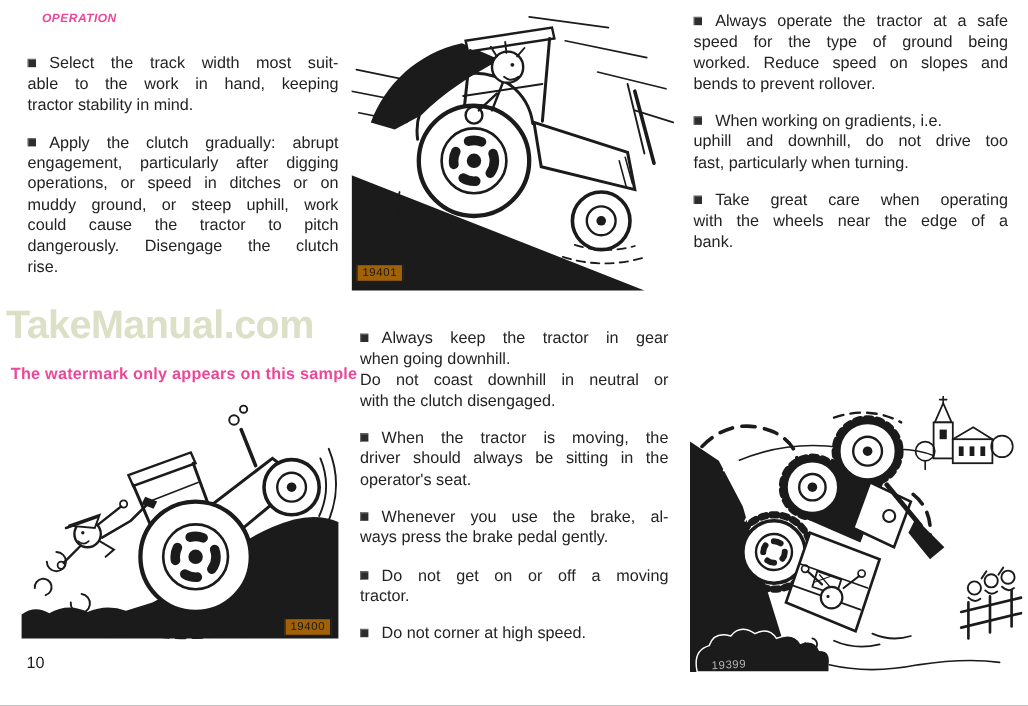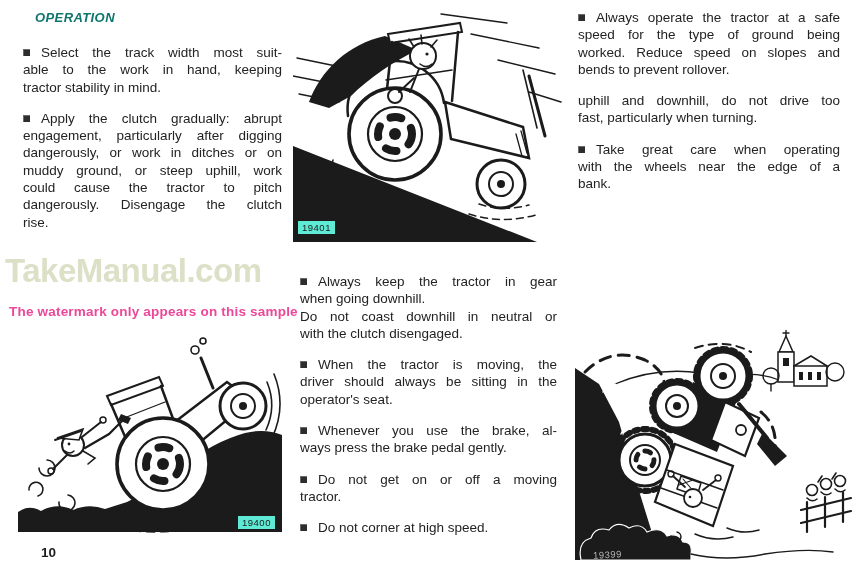--- a/index.html
+++ b/index.html
@@ -1,64 +1,64 @@
 <!DOCTYPE html>
 <html><head>
 <meta charset="utf-8">
 <style>
   html,body{margin:0;padding:0;background:#9a9a9a;}
   .page{
     position:relative;width:857px;height:588px;background:#ffffff;
     font-family:"Liberation Sans",sans-serif;color:#232323;overflow:hidden;margin:0 auto;
   }
-  .heading{position:absolute;left:35px;top:10px;margin:0;font-size:13px;
-    font-weight:bold;font-style:italic;letter-spacing:.4px;color:#0f766e;}
+  .heading{position:absolute;left:35px;top:10px;margin:0;font-size:10px;
+    font-weight:bold;font-style:italic;letter-spacing:.4px;color:#ec4899;}
   .col{position:absolute;font-size:13.5px;}
   .col.left{left:23px;top:44px;width:260px;}
   .col.center{left:300px;top:273px;width:258px;}
   .col.right{left:578px;top:9px;width:263px;}
   .para{margin:0 1px 14px 0;}
   .line{line-height:17.3px;}
   .line.j{text-align:justify;text-align-last:justify;}
   .bullet{display:inline-block;width:7px;height:7px;background:#2d2d2d;
     box-shadow:inset 1px 1px 0 #6a6a6a;margin-right:11px;transform:translateY(-1px);}
   .watermark-title{position:absolute;left:5px;top:252px;font-size:33px;font-weight:bold;
     letter-spacing:-.5px;color:#dbe0c6;}
   .watermark-sub{position:absolute;left:9px;top:304px;font-size:13.5px;font-weight:bold;
     letter-spacing:.2px;color:#ec4899;}
   .fig{position:absolute;margin:0;padding:0;}
   .fig svg{display:block;}
   .fig-label{position:absolute;font-size:9.5px;letter-spacing:.5px;color:#1b1b1b;
     font-family:"Liberation Sans",sans-serif;}
-  .fig-label.boxed{background:#5eead4;border:1.5px solid #1b1b1b;padding:1px 4px;line-height:11px;}
+  .fig-label.boxed{background:#a16207;border:1.5px solid #1b1b1b;padding:1px 4px;line-height:11px;}
   .fig-a{left:293px;top:8px;}
   .fig-b{left:15px;top:332px;}
   .fig-c{left:575px;top:330px;}
   .fig-a .fig-label{left:4px;top:212px;}
   .fig-b .fig-label{left:222px;top:183px;}
   .fig-c .fig-label{left:18px;top:219px;color:#b4b4b4;transform:rotate(-3deg);border:none;background:transparent;}
-  .page-number{position:absolute;left:22px;top:545px;font-size:13.5px;font-weight:bold;color:#1d1d1d;margin-left:19px;}
+  .page-number{position:absolute;left:22px;top:545px;font-size:13.5px;font-weight:normal;color:#1d1d1d;}
 </style>
 </head>
 <body>
 
 <div class="page">
 
   <h1 class="heading">OPERATION</h1>
 
   <div class="col left">
       <div class="para">
         <div class="line j"><span class="bullet"></span>Select the track width most suit-</div>
         <div class="line j">able to the work in hand, keeping</div>
         <div class="line">tractor stability in mind.</div>
       </div>
       <div class="para">
         <div class="line j"><span class="bullet"></span>Apply the clutch gradually: abrupt</div>
         <div class="line j">engagement, particularly after digging</div>
-        <div class="line j">dangerously, or work in ditches or on</div>
+        <div class="line j">operations, or speed in ditches or on</div>
         <div class="line j">muddy ground, or steep uphill, work</div>
         <div class="line j">could cause the tractor to pitch</div>
         <div class="line j">dangerously. Disengage the clutch</div>
         <div class="line">rise.</div>
       </div>
     </div>
   <div class="col center">
       <div class="para">
         <div class="line j"><span class="bullet"></span>Always keep the tractor in gear</div>
         <div class="line">when going downhill.</div>
@@ -83,20 +83,21 @@
       </div>
     </div>
   <div class="col right">
       <div class="para">
         <div class="line j"><span class="bullet"></span>Always operate the tractor at a safe</div>
         <div class="line j">speed for the type of ground being</div>
         <div class="line j">worked. Reduce speed on slopes and</div>
         <div class="line">bends to prevent rollover.</div>
       </div>
       <div class="para">
+        <div class="line"><span class="bullet"></span>When working on gradients, i.e.</div>
         <div class="line j">uphill and downhill, do not drive too</div>
         <div class="line">fast, particularly when turning.</div>
       </div>
       <div class="para">
         <div class="line j"><span class="bullet"></span>Take great care when operating</div>
         <div class="line j">with the wheels near the edge of a</div>
         <div class="line">bank.</div>
       </div>
     </div>
 

